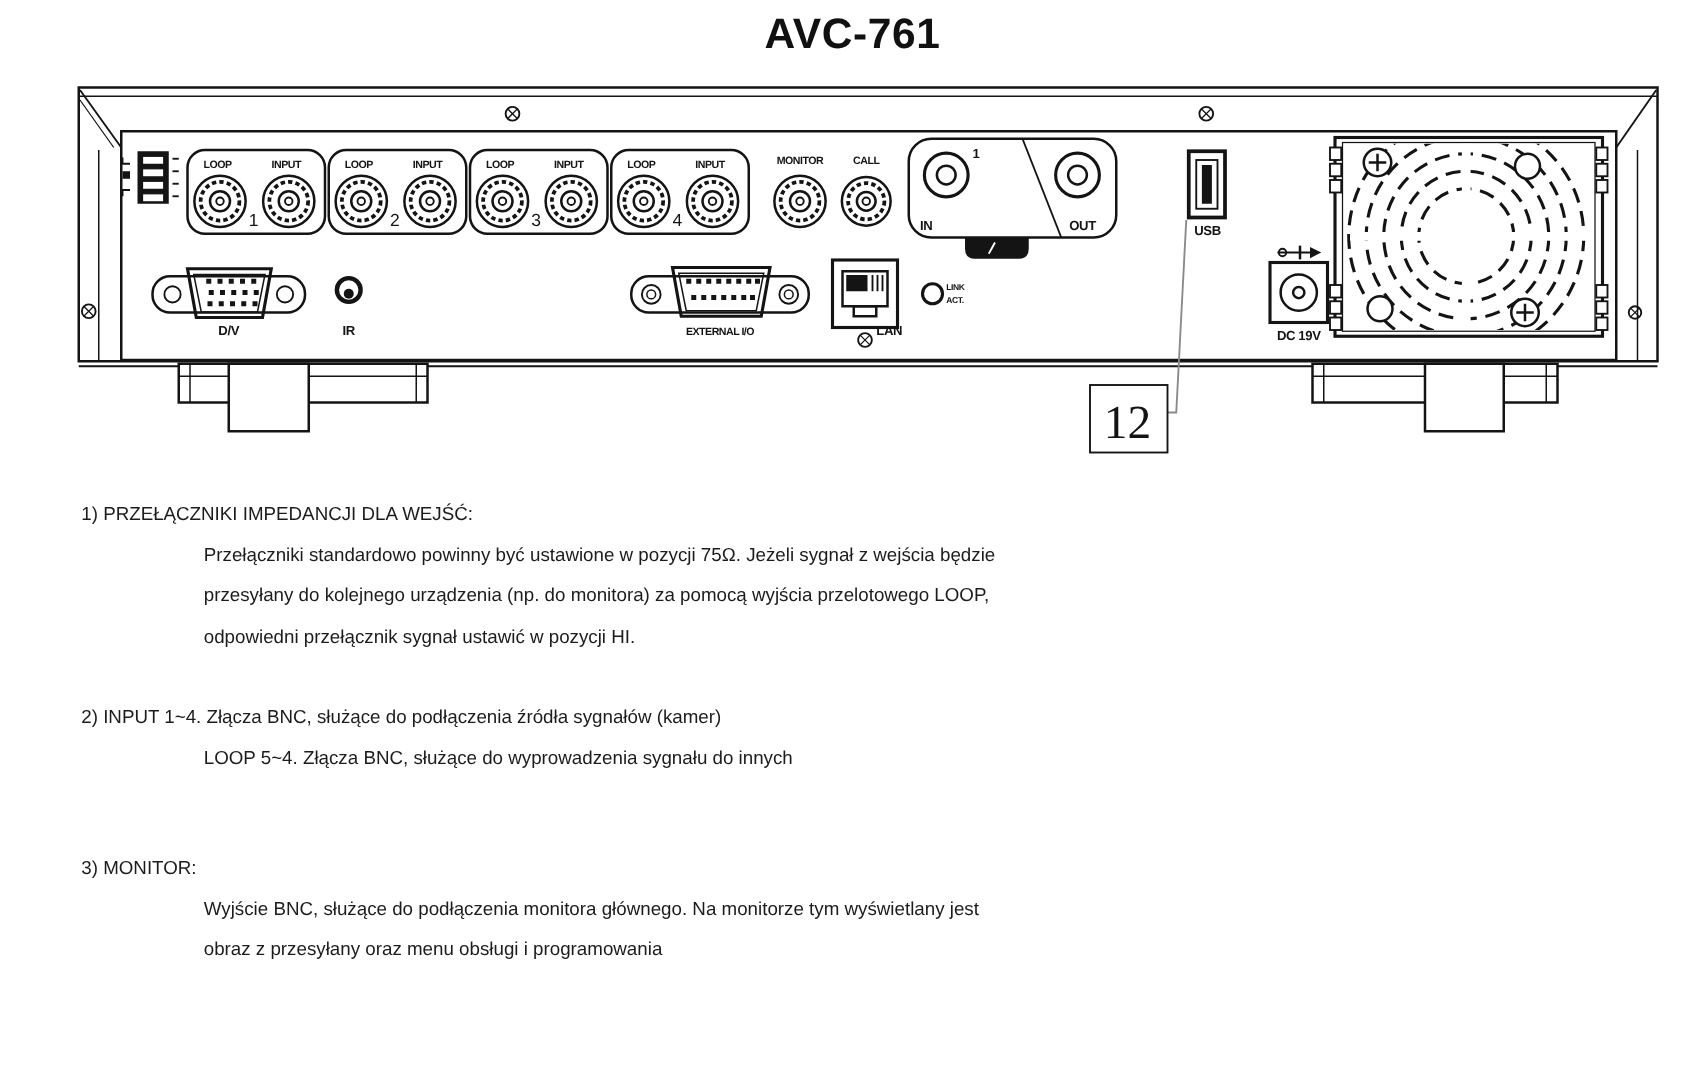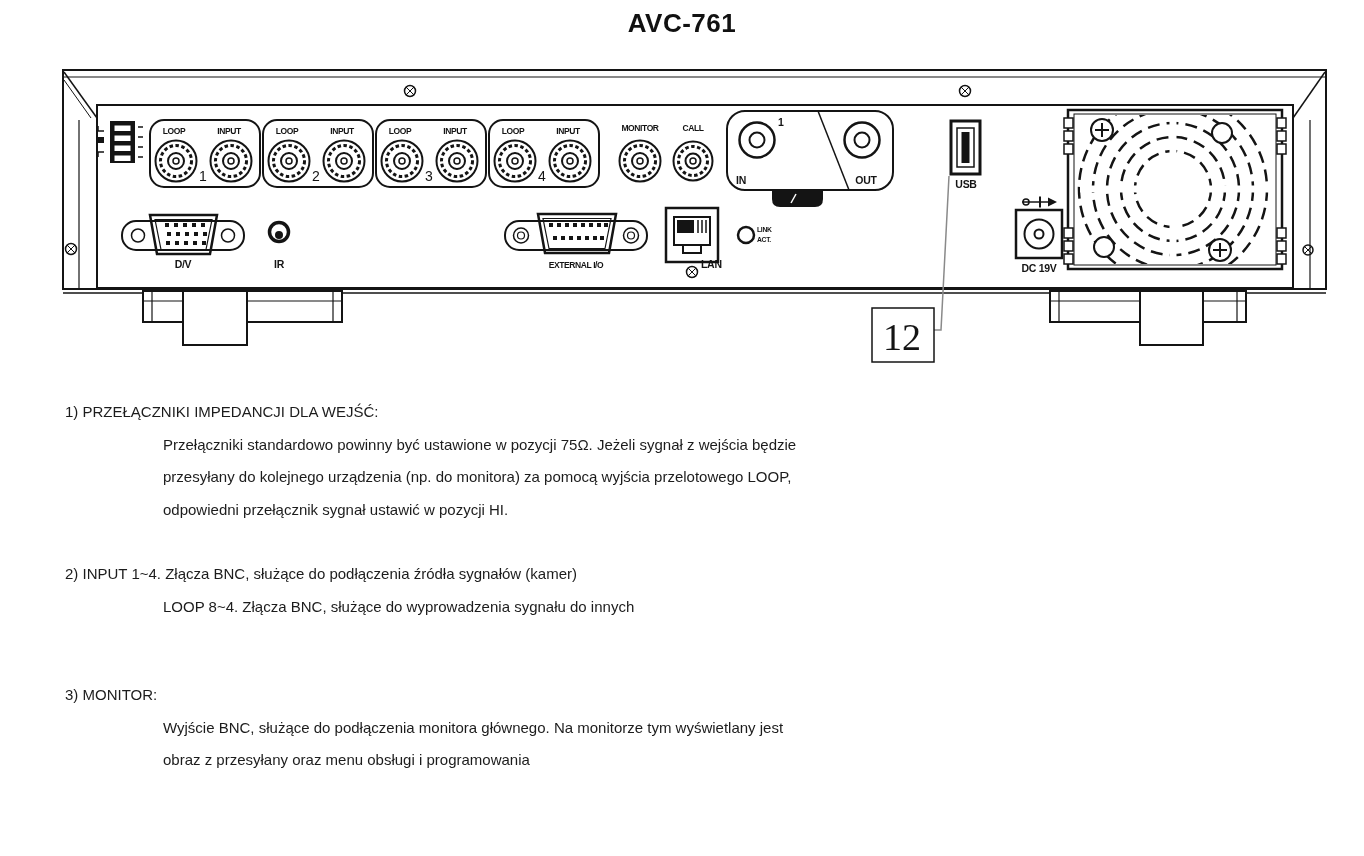--- a/index.html
+++ b/index.html
@@ -1,19 +1,19 @@
 <!DOCTYPE html>
 <html><head>
 <meta charset="utf-8">
 <style>
   html,body{margin:0;padding:0;background:#fff;}
   #page{position:relative;width:1364px;height:856px;background:#fff;overflow:hidden;
         font-family:"Liberation Sans",sans-serif;color:#1a1a1a;}
   #title{position:absolute;top:8px;left:0;width:100%;text-align:center;
-         font-size:26px;font-weight:bold;letter-spacing:.5px;color:#111;}
+         font-size:34px;font-weight:bold;letter-spacing:.5px;color:#111;}
   #devsvg{position:absolute;top:0;left:0;}
   svg .o{fill:none;stroke:#141414;}
   svg .fw{fill:#fff;stroke:#141414;}
   svg .fb{fill:#141414;stroke:none;}
   svg text{fill:#141414;stroke:none;font-family:"Liberation Sans",sans-serif;font-weight:bold;}
   svg text.t8{font-size:8.5px;letter-spacing:-.4px;}
   svg text.t7{font-size:6.8px;letter-spacing:-.3px;}
   svg text.t10{font-size:10.5px;letter-spacing:-.3px;}
   svg text.t14{font-size:14px;font-weight:normal;}
   svg text.callout{font-size:38px;font-weight:normal;font-family:"Liberation Serif",serif;}
@@ -355,21 +355,21 @@
 
   <div class="desc" id="p1">
     <div>1) PRZEŁĄCZNIKI IMPEDANCJI DLA WEJŚĆ:</div>
     <div class="ind">Przełączniki standardowo powinny być ustawione w pozycji 75Ω. Jeżeli sygnał z wejścia będzie</div>
     <div class="ind">przesyłany do kolejnego urządzenia (np. do monitora) za pomocą wyjścia przelotowego LOOP,</div>
     <div class="ind">odpowiedni przełącznik sygnał ustawić w pozycji HI.</div>
   </div>
 
   <div class="desc" id="p2">
     <div>2) INPUT 1~4. Złącza BNC, służące do podłączenia źródła sygnałów (kamer)</div>
-    <div class="ind">LOOP 8~4. Złącza BNC, służące do wyprowadzenia sygnału do innych</div>
+    <div class="ind">LOOP 5~4. Złącza BNC, służące do wyprowadzenia sygnału do innych</div>
   </div>
 
   <div class="desc" id="p3">
     <div>3) MONITOR:</div>
     <div class="ind">Wyjście BNC, służące do podłączenia monitora głównego. Na monitorze tym wyświetlany jest</div>
     <div class="ind">obraz z przesyłany oraz menu obsługi i programowania</div>
   </div>
 
 </div>
 

